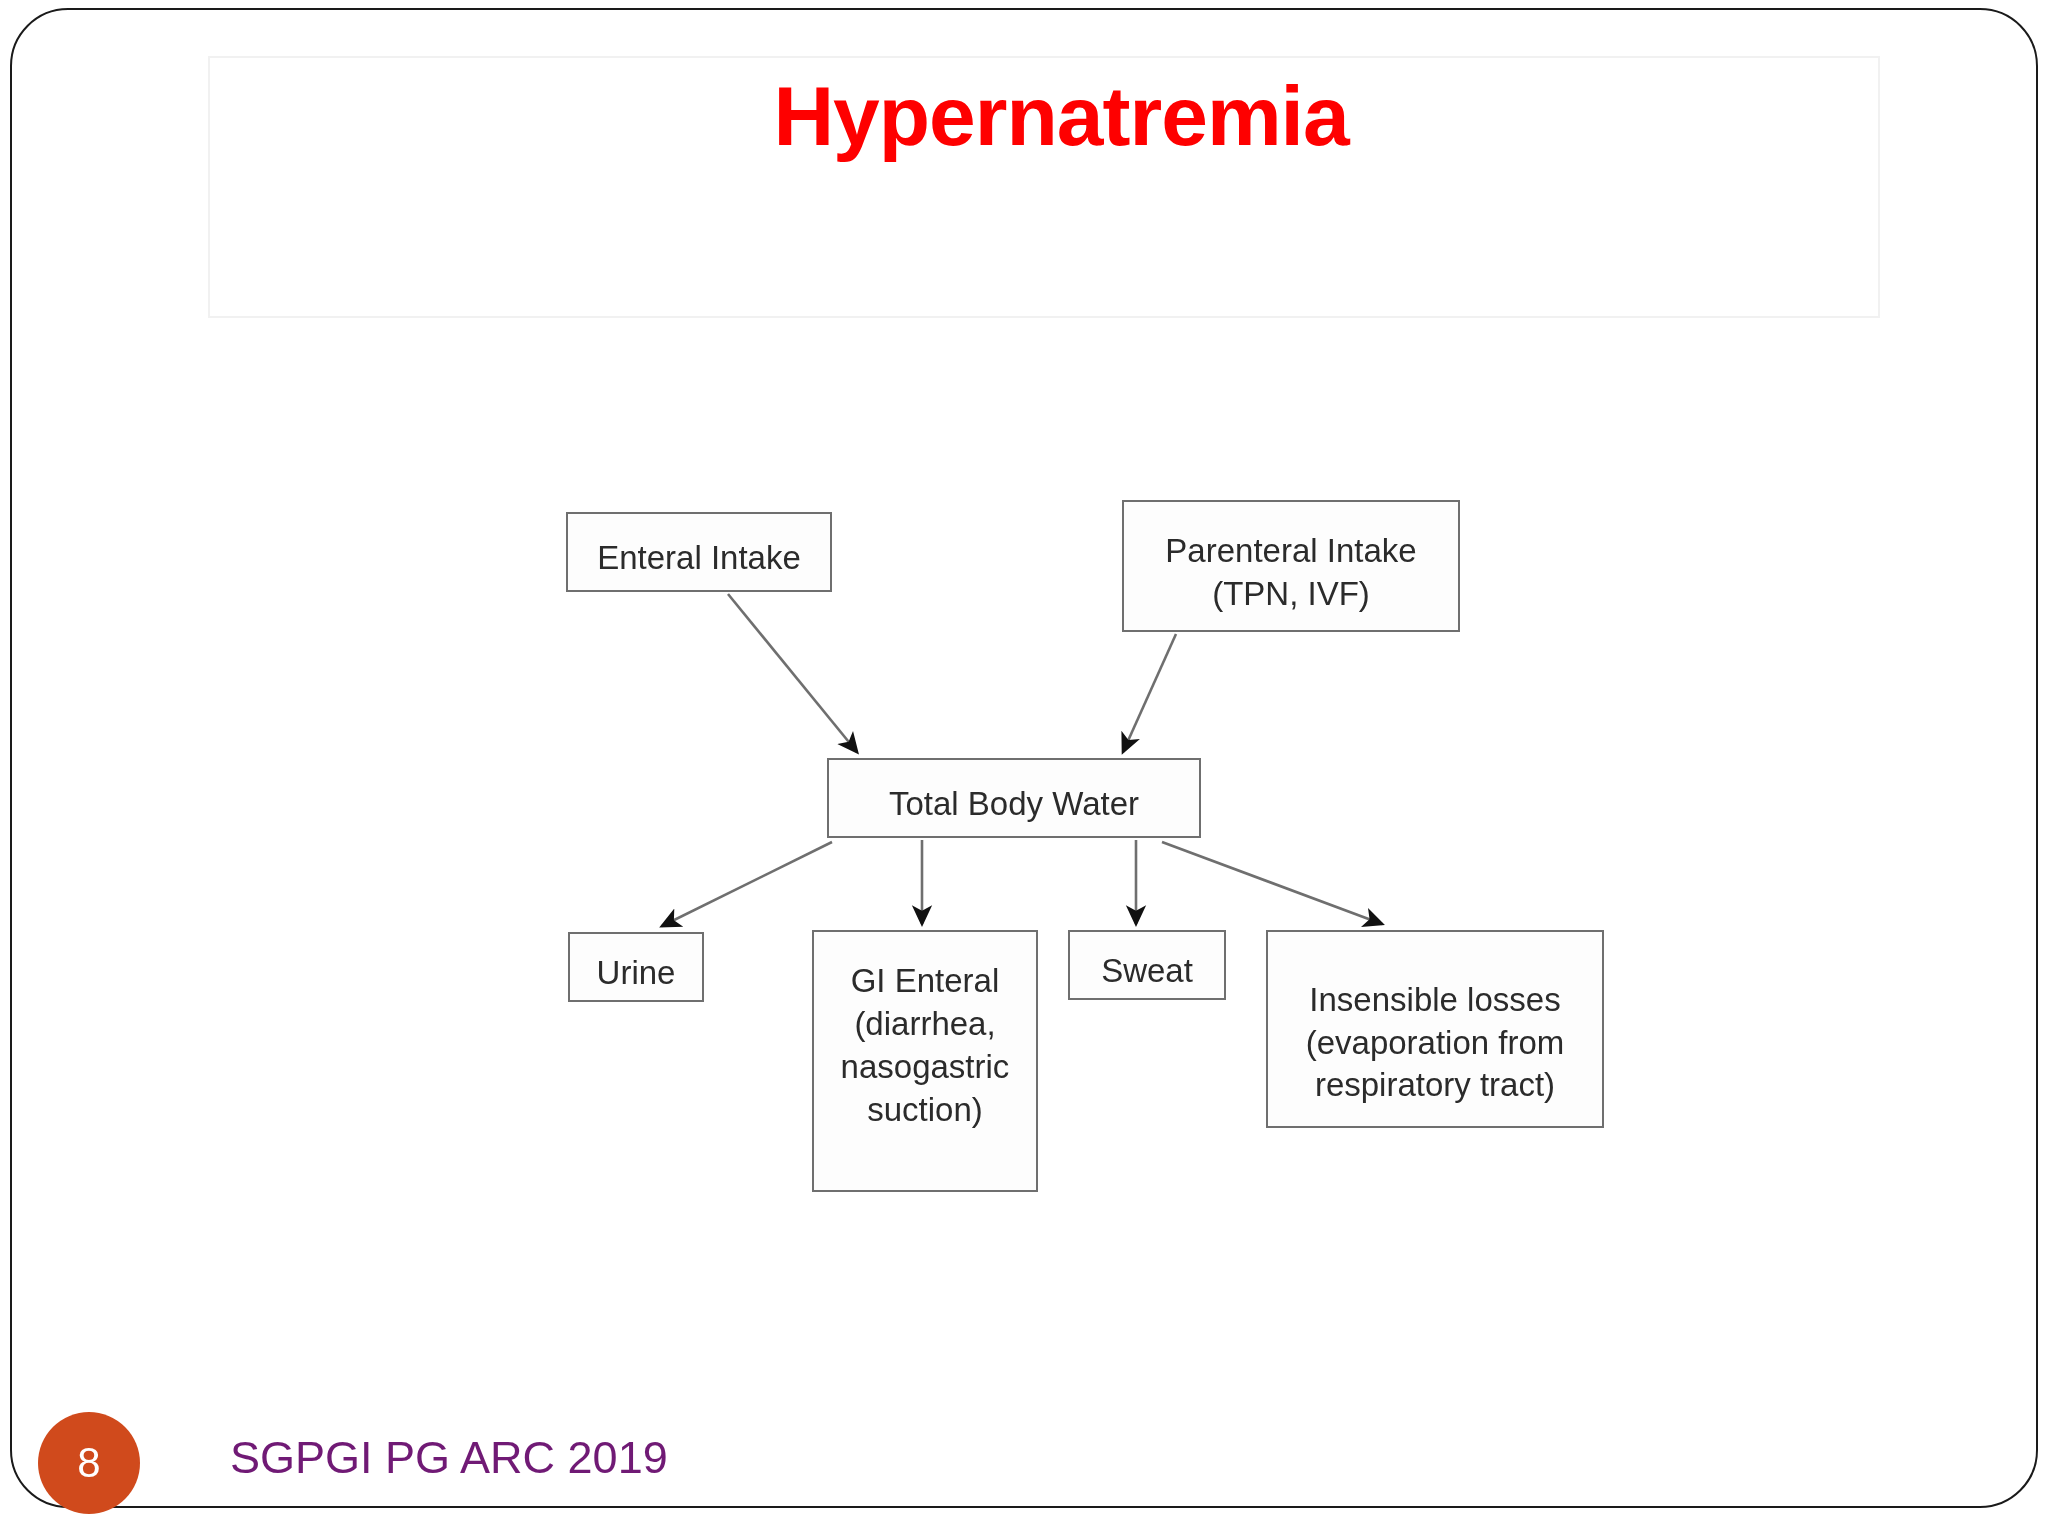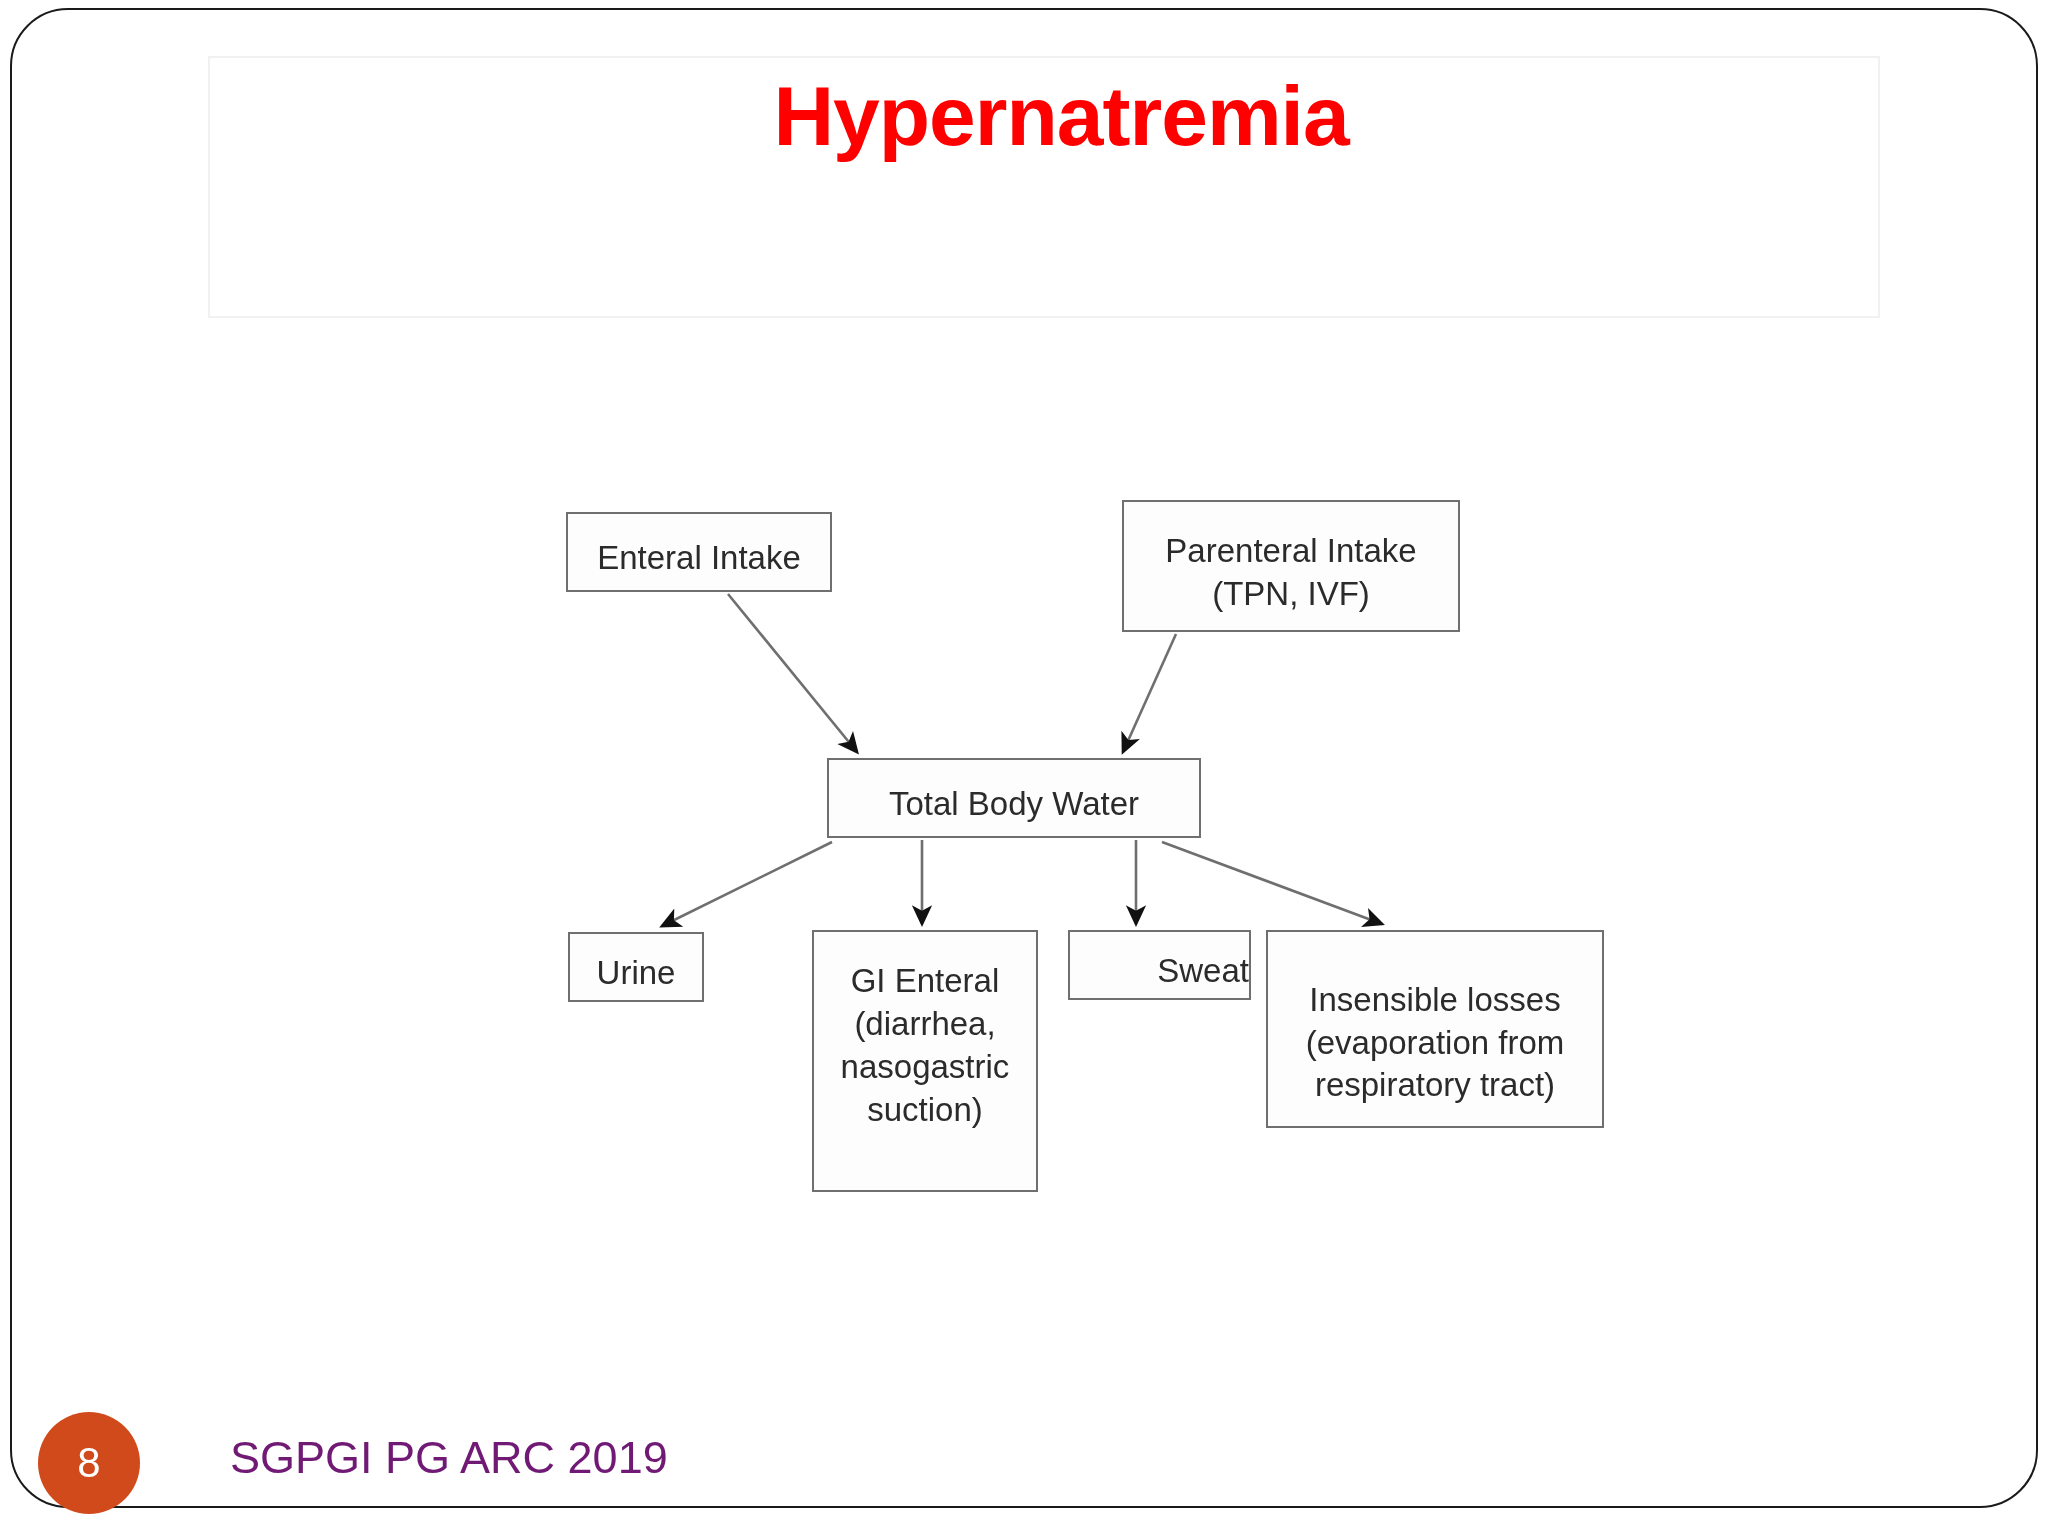--- a/index.html
+++ b/index.html
@@ -76,21 +76,21 @@
     text-align: center;
     padding-top: 28px;
   }
   .node.center-v { align-items: center; padding-top: 12px; }
 
   #node-enteral       { left: 566px;  top: 512px;  width: 266px;  height: 80px; }
   #node-parenteral    { left: 1122px; top: 500px;  width: 338px;  height: 132px; }
   #node-tbw           { left: 827px;  top: 758px;  width: 374px;  height: 80px; }
   #node-urine         { left: 568px;  top: 932px;  width: 136px;  height: 70px; }
   #node-gi            { left: 812px;  top: 930px;  width: 226px;  height: 262px; }
-  #node-sweat         { left: 1068px; top: 930px;  width: 183px;  height: 70px; justify-content: flex-end; }
+  #node-sweat         { left: 1068px; top: 930px;  width: 158px;  height: 70px; }
   #node-insensible    { left: 1266px; top: 930px;  width: 338px;  height: 198px; align-items: center; }
 
   
   #footer-badge {
     position: absolute;
     left: 38px;
     top: 1412px;
     width: 102px;
     height: 102px;
     border-radius: 50%;

